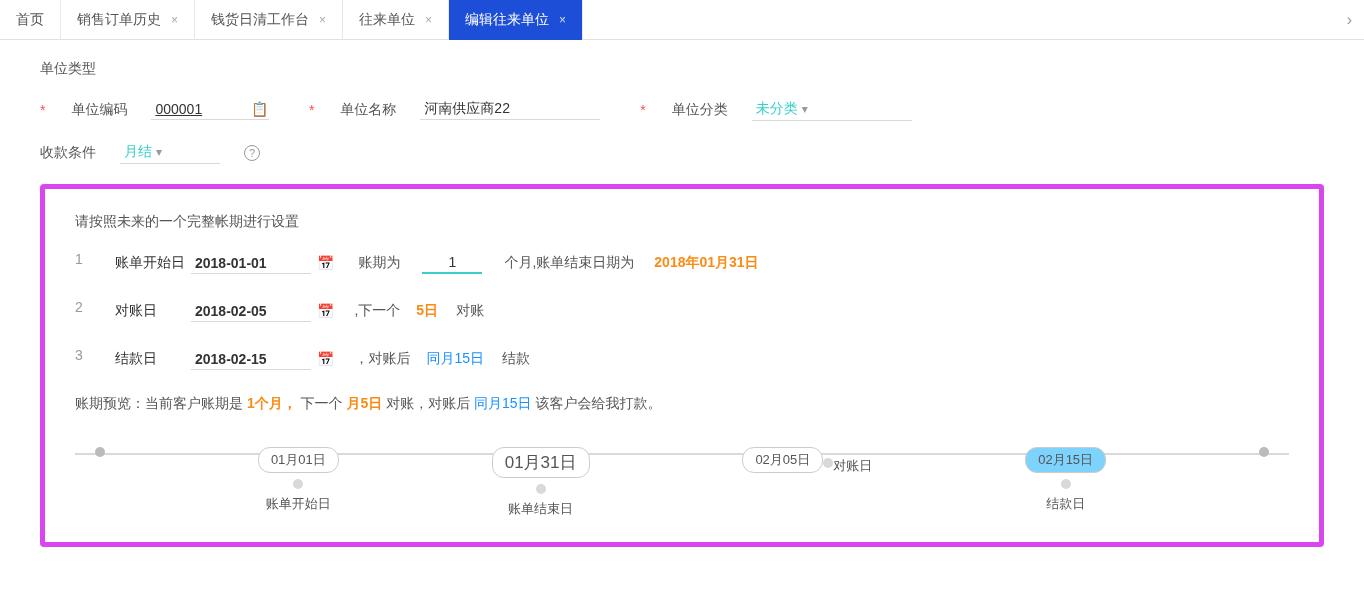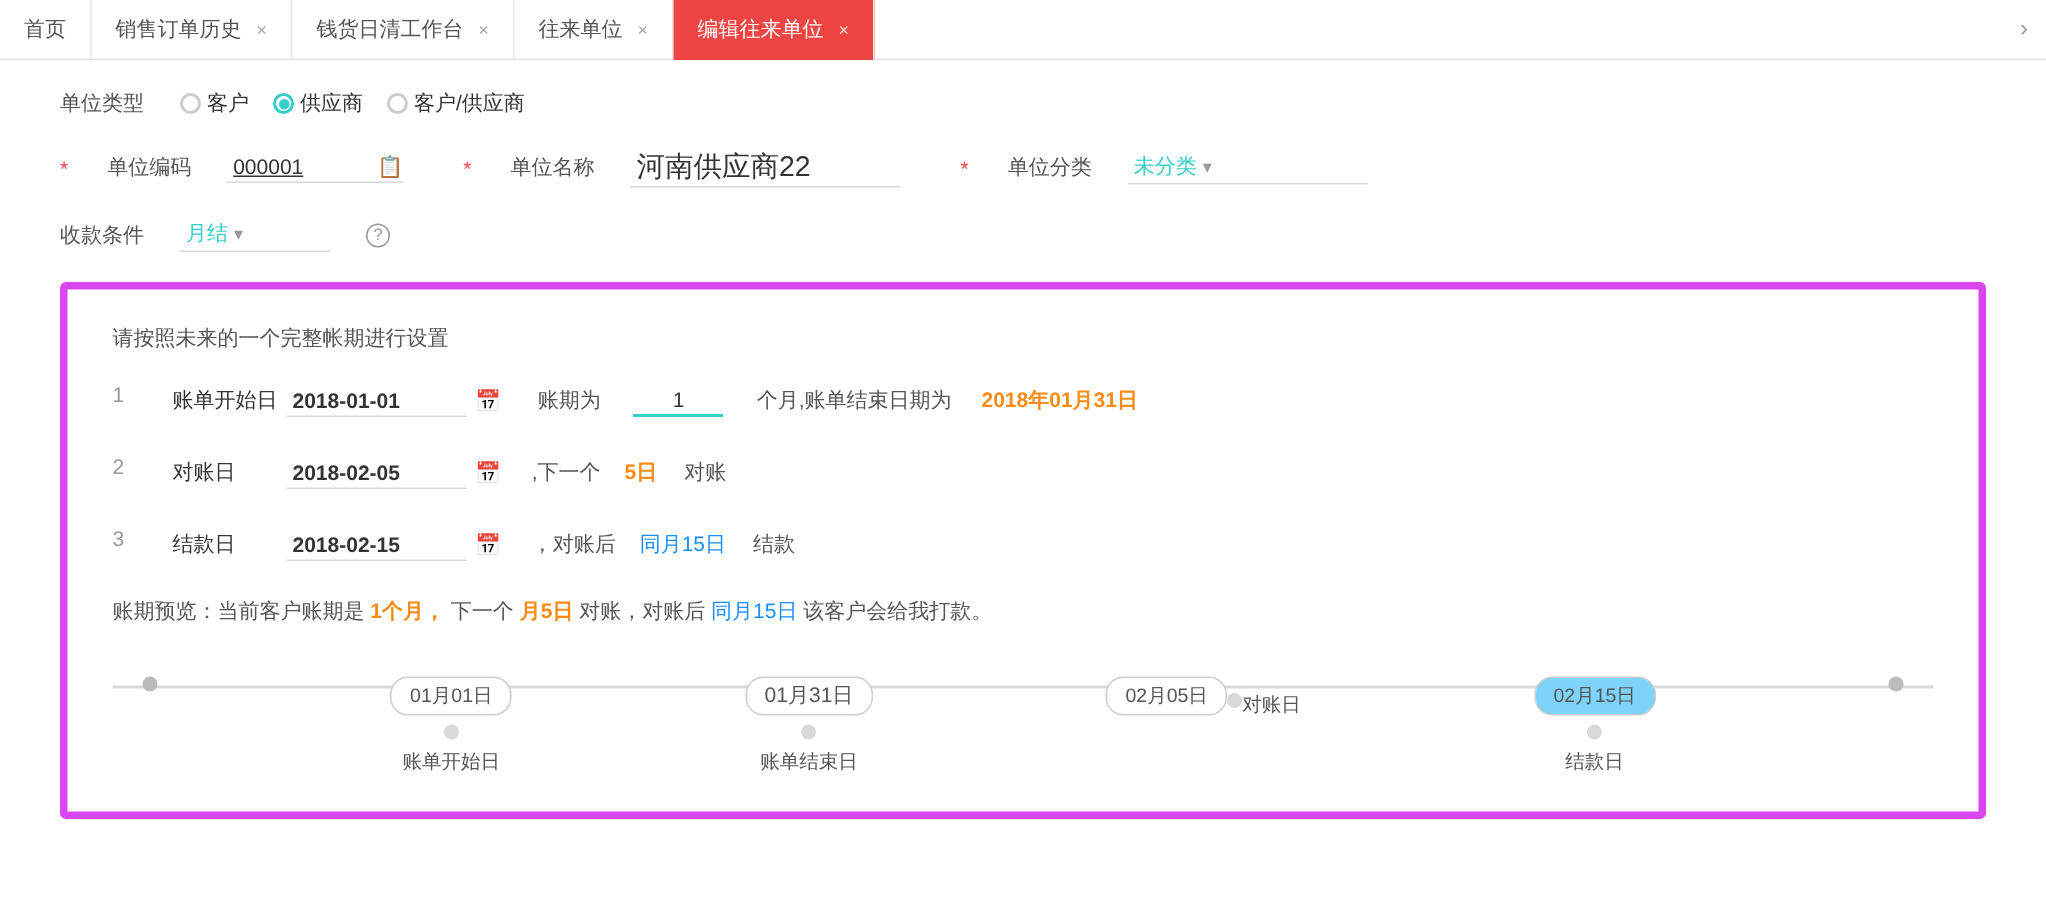--- a/index.html
+++ b/index.html
@@ -21,21 +21,21 @@
       height: 40px;
       cursor: pointer;
       font-size: 14px;
       color: #555;
       border-right: 1px solid #e8e8e8;
       white-space: nowrap;
       gap: 6px;
       justify-content: flex-end;
     }
     .tab-item.active {
-      background: #ef4444;
+      background: #1d4ed8;
       color: #fff;
     }
     .tab-close {
       font-size: 12px;
       color: #aaa;
       cursor: pointer;
       margin-left: 4px;
     }
     .tab-item.active .tab-close { color: rgba(255,255,255,0.8); }
     .tabs-arrow {
@@ -106,21 +106,21 @@
       border-radius: 50%;
       background: #36cfc9;
     }
 
     
     .form-input {
       border: none;
       border-bottom: 1px solid #d9d9d9;
       outline: none;
       padding: 2px 4px;
-      font-size: 19px;
+      font-size: 14px;
       color: #333;
       background: transparent;
     }
     .input-with-icon {
       display: flex;
       align-items: center;
       border-bottom: 1px solid #d9d9d9;
     }
     .input-with-icon input {
       border: none;
@@ -284,34 +284,20 @@
     <span class="tab-close">×</span>
   </div>
   <div class="tabs-arrow">›</div>
 </div>
 
 <div class="content-area">
 
   <div class="form-row">
     <div class="form-group">
       <span class="form-label">单位类型</span>
-      <div class="radio-group">
-        <label class="radio-item">
-          <div class="radio-circle"></div>
-          <span>客户</span>
-        </label>
-        <label class="radio-item">
-          <div class="radio-circle checked"></div>
-          <span>供应商</span>
-        </label>
-        <label class="radio-item">
-          <div class="radio-circle"></div>
-          <span>客户/供应商</span>
-        </label>
-      </div>
     </div>
   </div>
 
   <div class="form-row">
     <div class="form-group">
       <span class="required-star">*</span>
       <span class="form-label">单位编码</span>
       <div class="input-with-icon">
         <input type="text" class="form-input" style="width: 100px;" value="000001">
         <span class="input-icon">📋</span>
@@ -401,21 +387,21 @@
           <div style="width:10px; height:10px; border-radius:50%; background:#bbb;"></div>
         </div>
 
         <div style="display:flex; flex-direction:column; align-items:center;">
           <div style="background:#fff; border:1px solid #ccc; border-radius:12px; padding:3px 12px; font-size:13px; color:#555; margin-bottom:6px;">01月01日</div>
           <div style="width:10px; height:10px; border-radius:50%; background:#d9d9d9;"></div>
           <div style="font-size:13px; color:#555; margin-top:6px; text-align:center;">账单开始日</div>
         </div>
 
         <div style="display:flex; flex-direction:column; align-items:center;">
-          <div style="background:#fff; border:1px solid #ccc; border-radius:12px; padding:3px 12px; font-size:14px; color:#555; margin-bottom:6px;">01月31日</div>
+          <div style="background:#fff; border:1px solid #ccc; border-radius:12px; padding:3px 12px; font-size:17px; color:#555; margin-bottom:6px;">01月31日</div>
           <div style="width:10px; height:10px; border-radius:50%; background:#d9d9d9;"></div>
           <div style="font-size:13px; color:#555; margin-top:6px; text-align:center;">账单结束日</div>
         </div>
 
         <div style="display:flex; flex-direction:row; align-items:center;">
           <div style="background:#fff; border:1px solid #ccc; border-radius:12px; padding:3px 12px; font-size:13px; color:#555; margin-bottom:6px;">02月05日</div>
           <div style="width:10px; height:10px; border-radius:50%; background:#d9d9d9;"></div>
           <div style="font-size:13px; color:#555; margin-top:6px; text-align:center;">对账日</div>
         </div>
 

